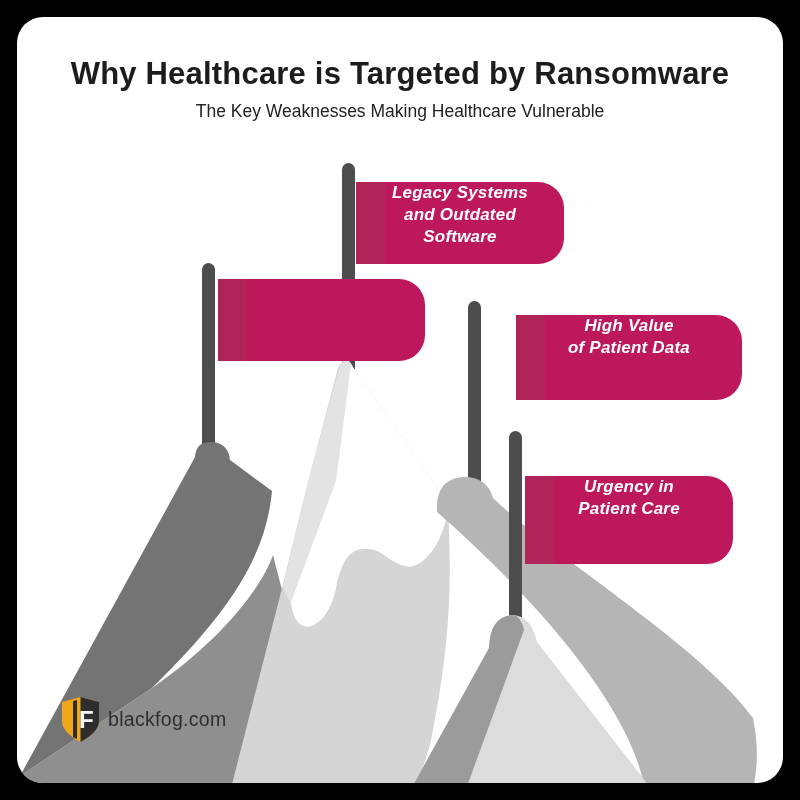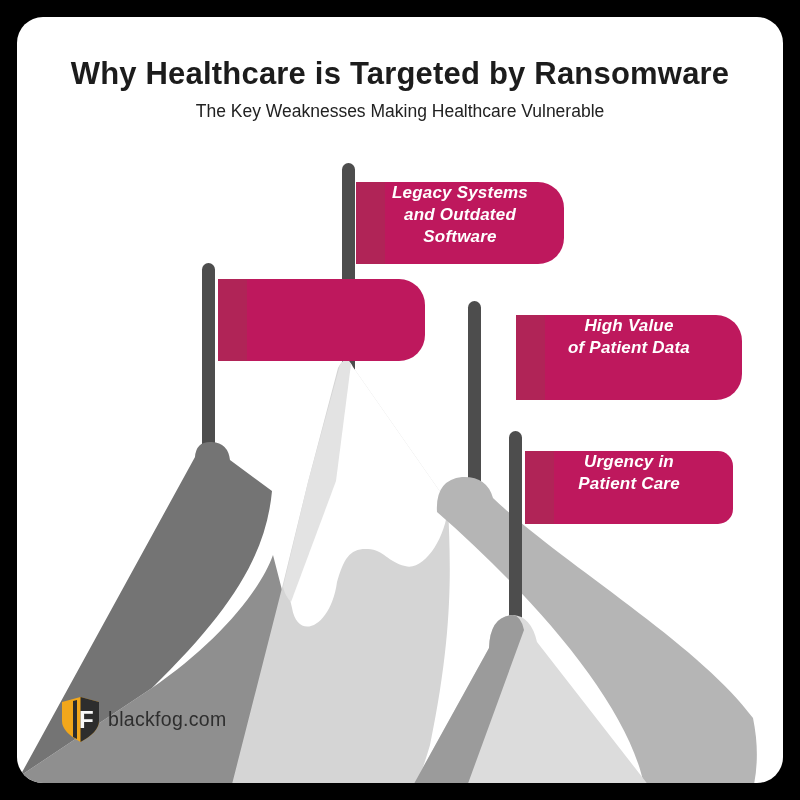--- a/index.html
+++ b/index.html
@@ -64,21 +64,21 @@
     color:#ffffff;
     font-size:17px;
     font-weight:600;
     line-height:1.28;
     white-space:pre-line;
     letter-spacing:.2px;
   }
   #flag-1{left:356px;top:182px;width:208px;height:82px;}
   #flag-2{left:218px;top:279px;width:207px;height:82px;}
   #flag-3{left:482px;top:315px;width:226px;height:85px;margin-left:34px;}
-  #flag-4{left:525px;top:451px;width:208px;height:73px;border-radius:15px;}
+  #flag-4{left:525px;top:476px;width:208px;height:88px;}
   .footer{
     position:absolute;
     left:62px;top:697px;
     display:flex;
     align-items:center;
     gap:9px;
   }
   .footer .site{
     font-size:19.5px;
     color:#2e2e2e;

